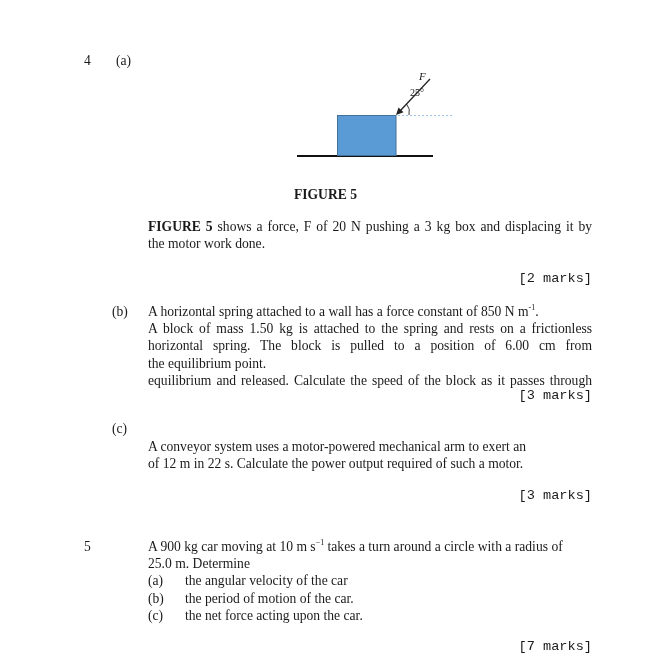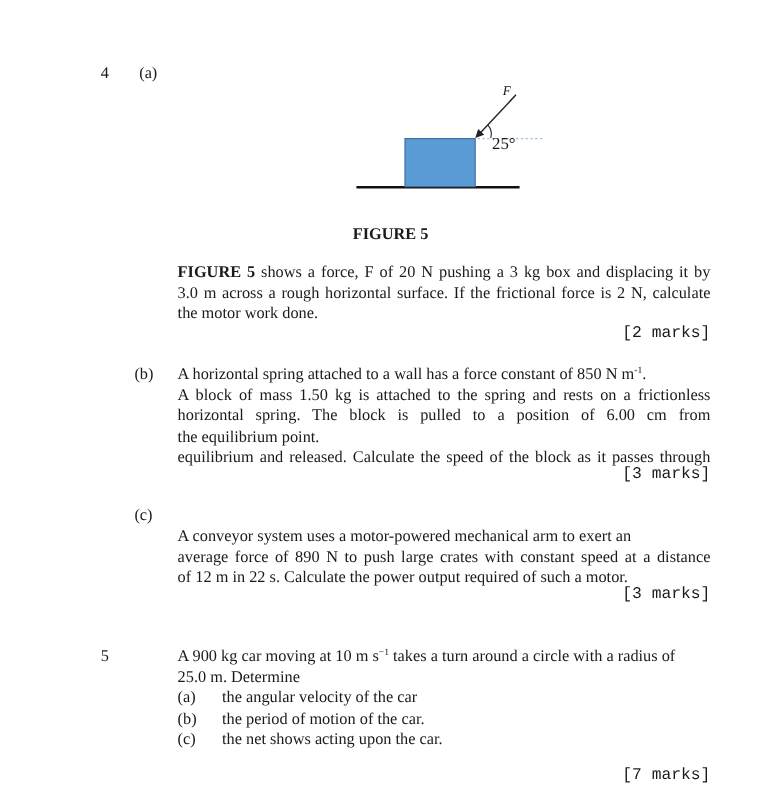--- a/index.html
+++ b/index.html
@@ -37,60 +37,58 @@
 
     <line x1="398" y1="115.5" x2="454" y2="115.5" stroke="#9dc3e6" stroke-width="1" stroke-dasharray="2,2"></line>
 
     <line x1="430" y1="79" x2="400" y2="111" stroke="#222" stroke-width="1.2"></line>
 
     <polygon points="396,115 398.5,107.5 403.5,112.2" fill="#222"></polygon>
 
     <path d="M 406.5 104 A 12 12 0 0 1 409 115" fill="none" stroke="#222" stroke-width="0.9"></path>
   </svg>
   <div class="abs" style="left:419px; top:68px; font-style:italic; font-size:11px;">F</div>
-  <div class="abs" style="left:410px; top:112px; font-size:14px;">25°</div>
+  <div class="abs" style="left:410px; top:84px; font-size:10px;">25°</div>
 </div>
 
 <div class="abs fig-caption" style="top:186px;">FIGURE 5</div>
 
 <div class="para" style="top:218px;">
   <span class="ln just"><span class="bold">FIGURE 5</span><span> shows a force, F of 20 N pushing a 3 kg box and displacing it by</span></span>
-  <span class="ln just">3.0 m across a rough horizontal surface. If the frictional force is 2 N, calculate</span>
   <span class="ln">the motor work done.</span>
 </div>
 <div class="marks" style="top:270px;">[2 marks]</div>
 
 <div class="abs sublabel" style="top:303px;">(b)</div>
 <div class="para" style="top:303px;">
   <span class="ln"><span>A horizontal spring attached to a wall has a force constant of 850 N m</span><sup>-1</sup><span>.</span></span>
   <span class="ln just">A block of mass 1.50 kg is attached to the spring and rests on a frictionless</span>
   <span class="ln just">horizontal spring. The block is pulled to a position of 6.00 cm from</span>
   <span class="ln">the equilibrium point.</span>
   <span class="ln just">equilibrium and released. Calculate the speed of the block as it passes through</span>
 </div>
 <div class="marks" style="top:387px;">[3 marks]</div>
 
 <div class="abs sublabel" style="top:420px;">(c)</div>
 <div class="para" style="top:438px;">
   <span class="ln">A conveyor system uses a motor-powered mechanical arm to exert an</span>
-  <span class="ln just">average force of 890 N to push large crates with constant speed at a distance</span>
   <span class="ln">of 12 m in 22 s. Calculate the power output required of such a motor.</span>
 </div>
 <div class="marks" style="top:487px;">[3 marks]</div>
 
 <div class="abs qnum" style="top:538px;">5</div>
 <div class="para" style="top:538px;">
   <span class="ln"><span>A 900 kg car moving at 10 m s</span><sup>−1</sup><span> takes a turn around a circle with a radius of</span></span>
   <span class="ln">25.0 m. Determine</span>
   <div class="list-row">
     <span class="lab">(a)</span>
       <span>the angular velocity of the car</span>
   </div>
   <div class="list-row">
     <span class="lab">(b)</span>
       <span>the period of motion of the car.</span>
   </div>
   <div class="list-row">
     <span class="lab">(c)</span>
-      <span>the net shows acting upon the car.</span>
+      <span>the net force acting upon the car.</span>
   </div>
 </div>
 <div class="marks" style="top:638px;">[7 marks]</div>
 
 </body></html>

